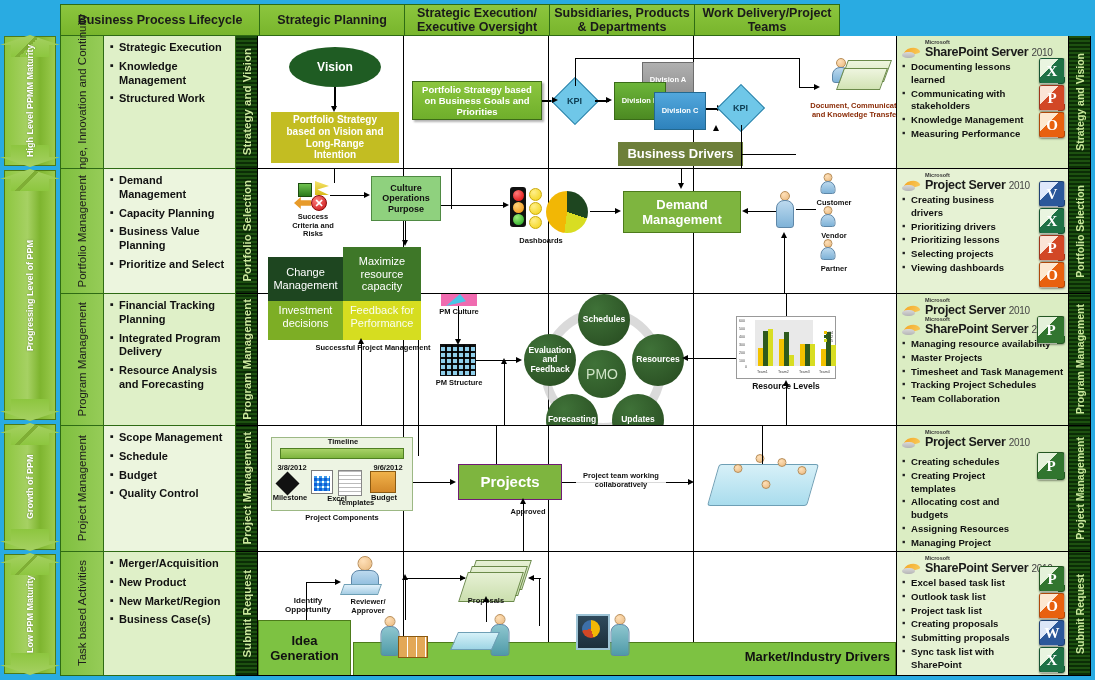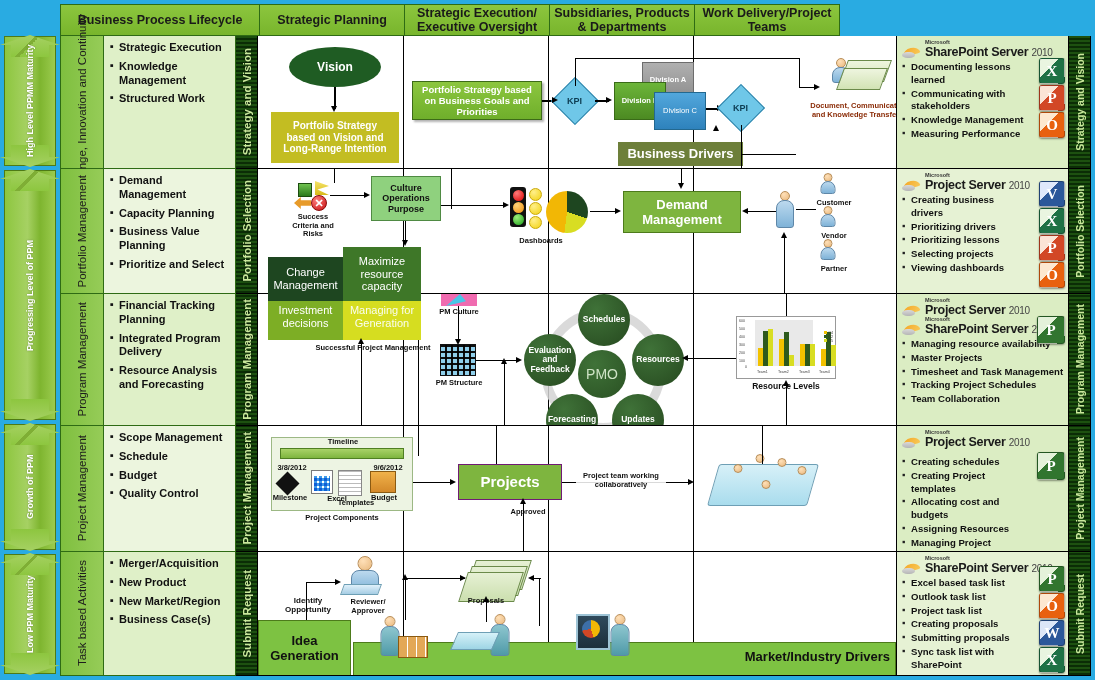--- a/index.html
+++ b/index.html
@@ -166,36 +166,36 @@
   .oi-ps { background:linear-gradient(135deg,#e4f2da 0 38%,#31752F 38%); }
 
   
   .shape { position:absolute; display:flex; align-items:center; justify-content:center;
            text-align:center; line-height:1.18; }
   .ellipse-vision {
     background:#1F5C23; color:#fff; border-radius:50%;
     font-size:12px; font-weight:bold;
   }
   .box-olive {
-    background:#C3BD22; color:#fff; font-size:10px; font-weight:bold; padding:8px;
+    background:#C3BD22; color:#fff; font-size:10px; font-weight:bold; padding:14px;
   }
   .box-green3d {
     background:linear-gradient(180deg,#8CC63F,#6FAF2B);
     border:1px solid #3d6b18; color:#fff; font-size:9.5px; font-weight:bold;
     padding:3px; box-shadow:2px 2px 2px rgba(0,0,0,.3);
   }
   .diamond {
     background:#6FC7E8; border:1px solid #2B7FA5; color:#0d3c52;
     font-size:9px; font-weight:bold;
     transform:rotate(45deg);
   }
   .diamond span { transform:rotate(-45deg); display:block; }
   .divA { background:linear-gradient(180deg,#b0b0b0,#8f8f8f); border:1px solid #6d6d6d; color:#fff; font-size:7.5px; font-weight:bold;}
   .divB { background:linear-gradient(180deg,#6CB539,#4C8A22); border:1px solid #3a6b18; color:#fff; font-size:7.5px; font-weight:bold;}
-  .divC { background:linear-gradient(180deg,#52A7DC,#2E82BC); border:1px solid #23688f; color:#fff; font-size:7.5px; font-weight:normal;}
+  .divC { background:linear-gradient(180deg,#52A7DC,#2E82BC); border:1px solid #23688f; color:#fff; font-size:7.5px; font-weight:bold;}
   .band-olive {
     background:#6D7F3A; color:#fff; font-weight:bold; font-size:13px;
   }
   .box-demand {
     background:#7EB53F; border:1px solid #4d7b1b; color:#fff; font-weight:bold; font-size:13px;
   }
   .box-projects {
     background:#7EB53F; border:1px solid #701a75; color:#fff; font-weight:bold; font-size:15px;
   }
   .box-culture { background:#8FD17E; border:1px solid #4f8a43; color:#111; font-size:9px; font-weight:bold; }
@@ -568,21 +568,21 @@
 
       <div class="band-flow">
         <div class="colsep" style="left:145px;"></div>
         <div class="colsep" style="left:290px;"></div>
         <div class="colsep" style="left:435px;"></div>
 
         <div class="q q3" style="left:10px;top:0;width:75px;height:46px;">
           <span>Investment decisions</span>
         </div>
         <div class="q q4" style="left:85px;top:0;width:78px;height:46px;color:#fafdf0;">
-          <span>Managing for Generation</span>
+          <span>Feedback for Performance</span>
         </div>
         <div class="caption" style="left:50px;top:50px;width:130px;">Successful Project Management</div>
         <div class="arrowline" style="left:103px;top:46px;width:1.2px;height:86px;"></div>
         <div class="ah ah-u" style="left:100px;top:44px;"></div>
         <div class="arrowline" style="left:160px;top:46px;width:1.2px;height:86px;"></div>
 
         <div style="position:absolute;left:183px;top:0;width:36px;height:12px;background:#F06BB0;"></div>
         <div style="position:absolute;left:188px;top:0;width:20px;height:12px;background:#49C6E8;clip-path:polygon(0 100%,70% 0,100% 60%);"></div>
         <div class="caption" style="left:176px;top:14px;width:50px;">PM Culture</div>
 

